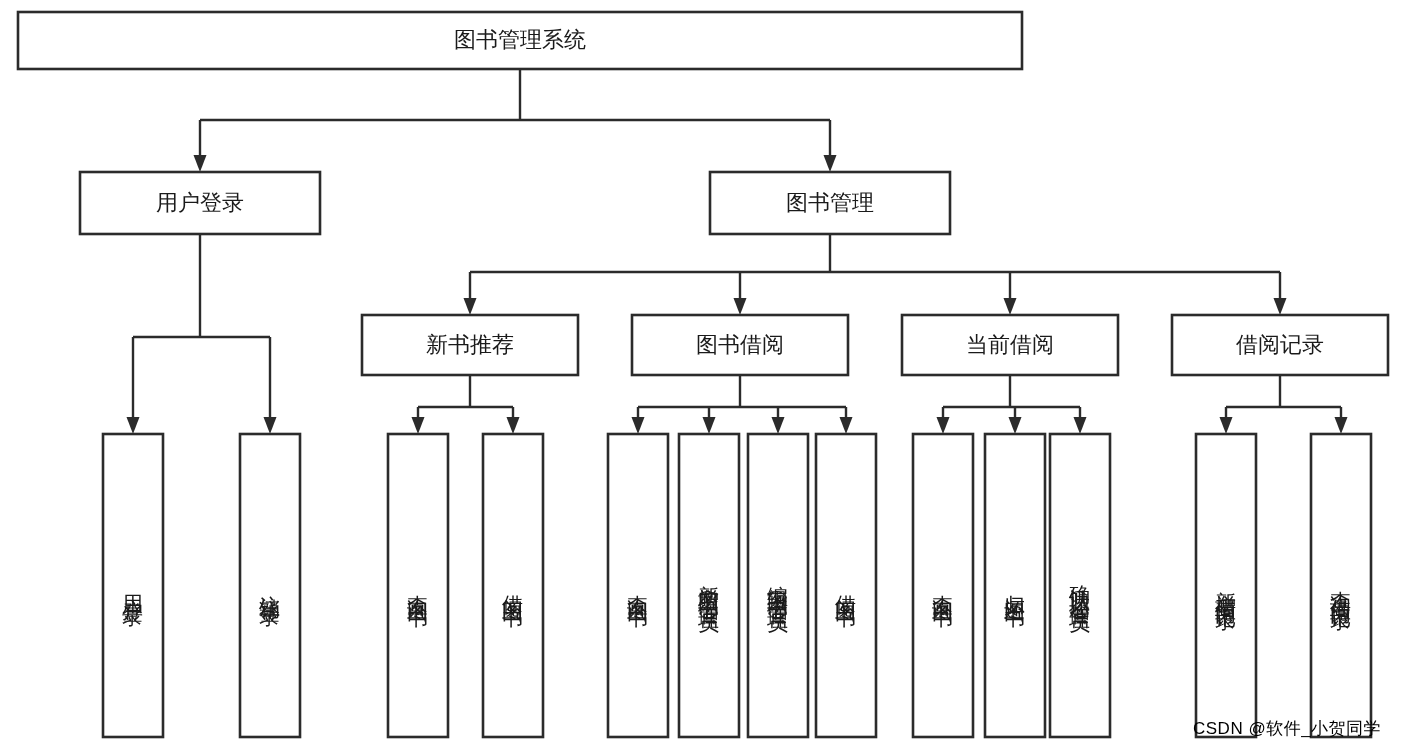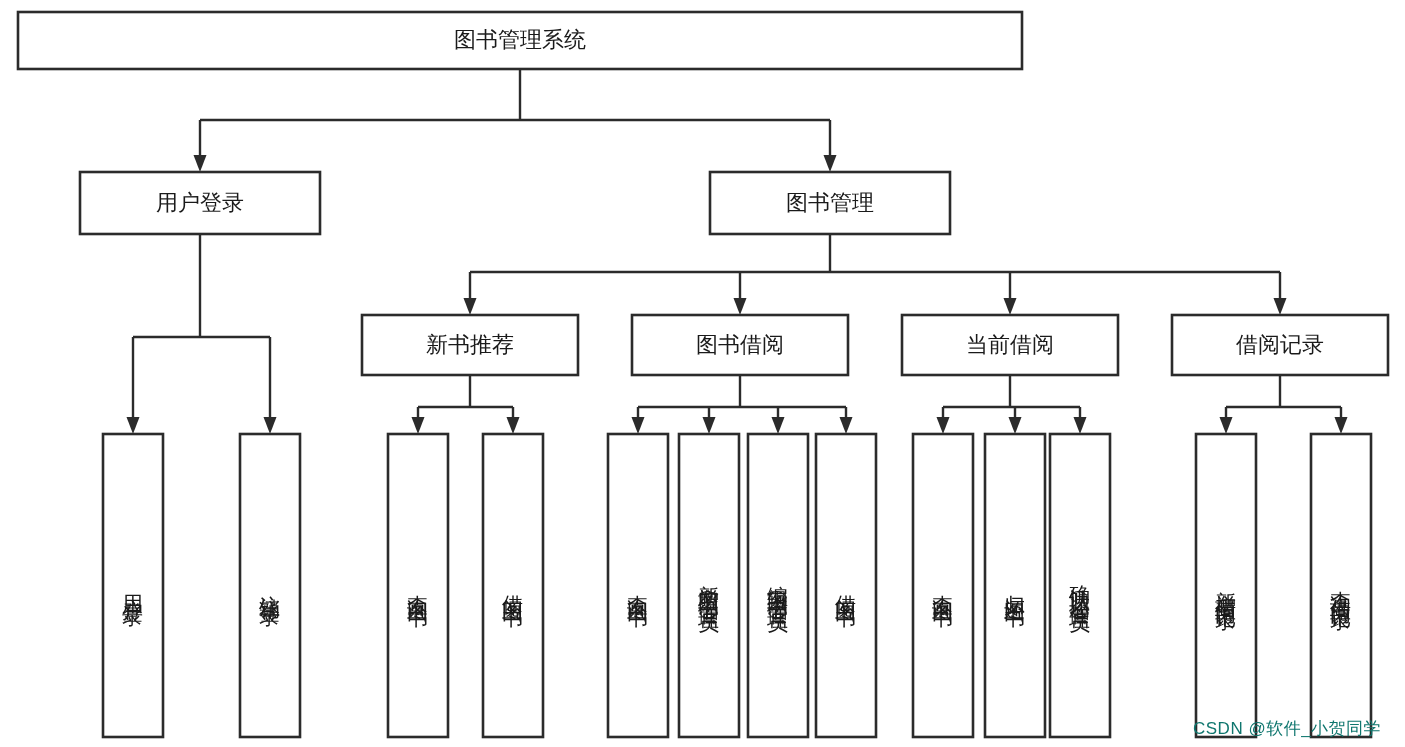--- a/index.html
+++ b/index.html
@@ -62,21 +62,21 @@
     align-items: center;
     justify-content: center;
     white-space: nowrap;
     pointer-events: none;
     user-select: none;
   }
   .watermark {
     position: absolute;
     font-family: "Liberation Sans", "DejaVu Sans", sans-serif;
     font-size: 17px;
-    color: #0f766e;
+    color: #000000;
     white-space: nowrap;
     letter-spacing: 0.5px;
   }
 </style>
 </head>
 <body>
 
 <div id="diagram-root">
 
   <svg class="flow" viewBox="0 0 1405 747">

